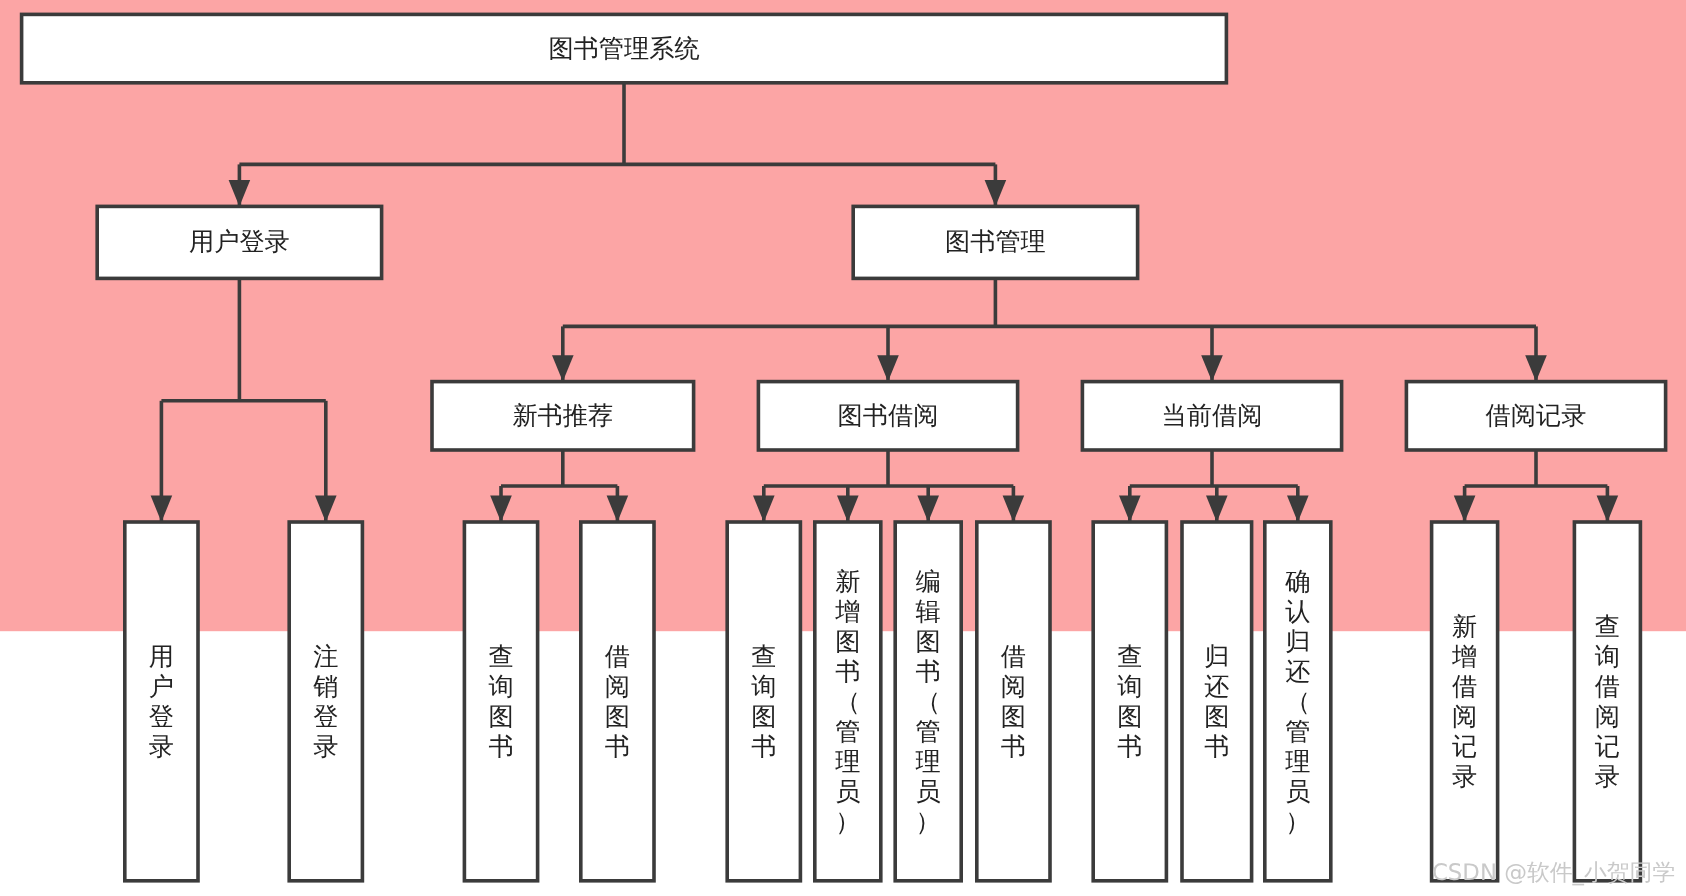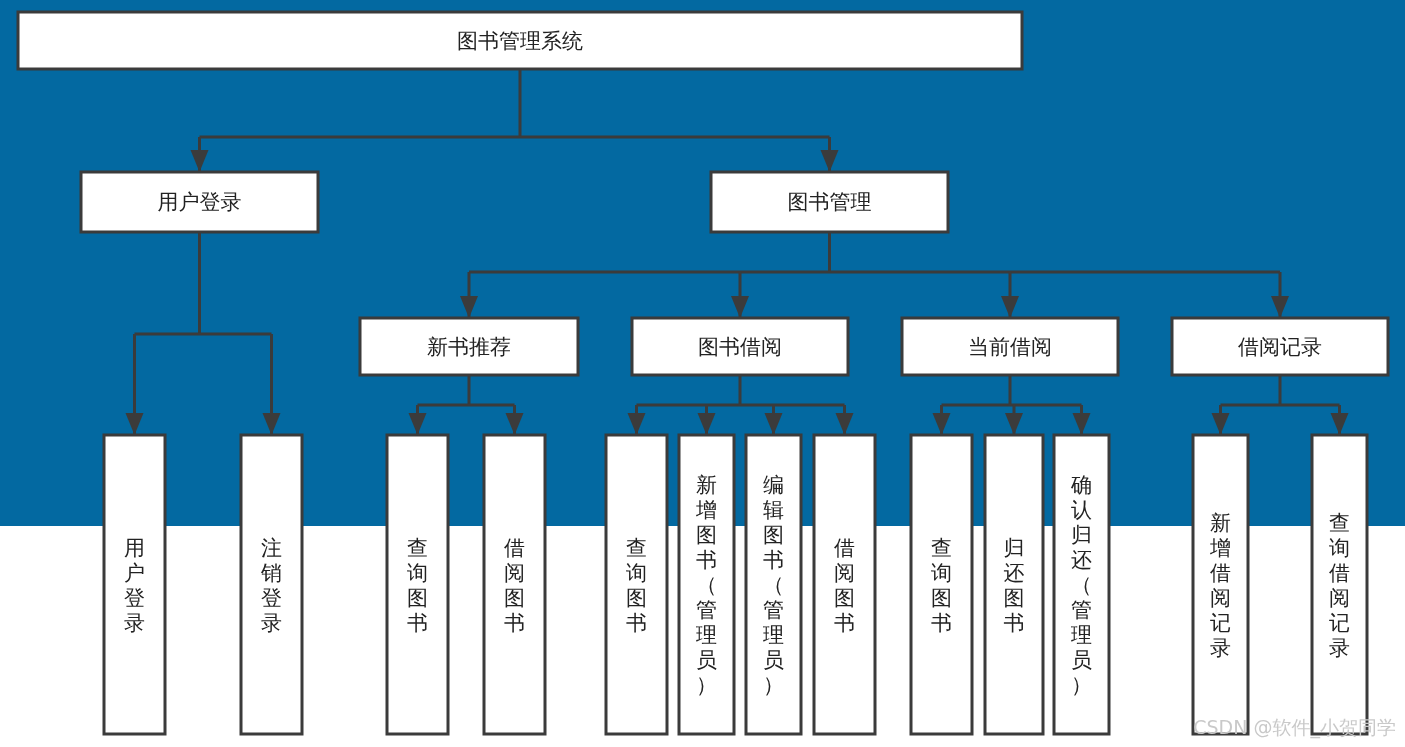--- a/index.html
+++ b/index.html
@@ -11,21 +11,21 @@
   body {
     width: 1405px;
     height: 747px;
     overflow: hidden;
     font-family: "DejaVu Sans", "Liberation Sans", sans-serif;
   }
   #diagram-root {
     position: relative;
     width: 1405px;
     height: 526px;
-    background: #0369a1;
+    background: #fca5a5;
   }
   svg.diagram-canvas {
     position: absolute;
     top: 0;
     left: 0;
     width: 1405px;
     height: 747px;
     display: block;
   }
   .node-box {

